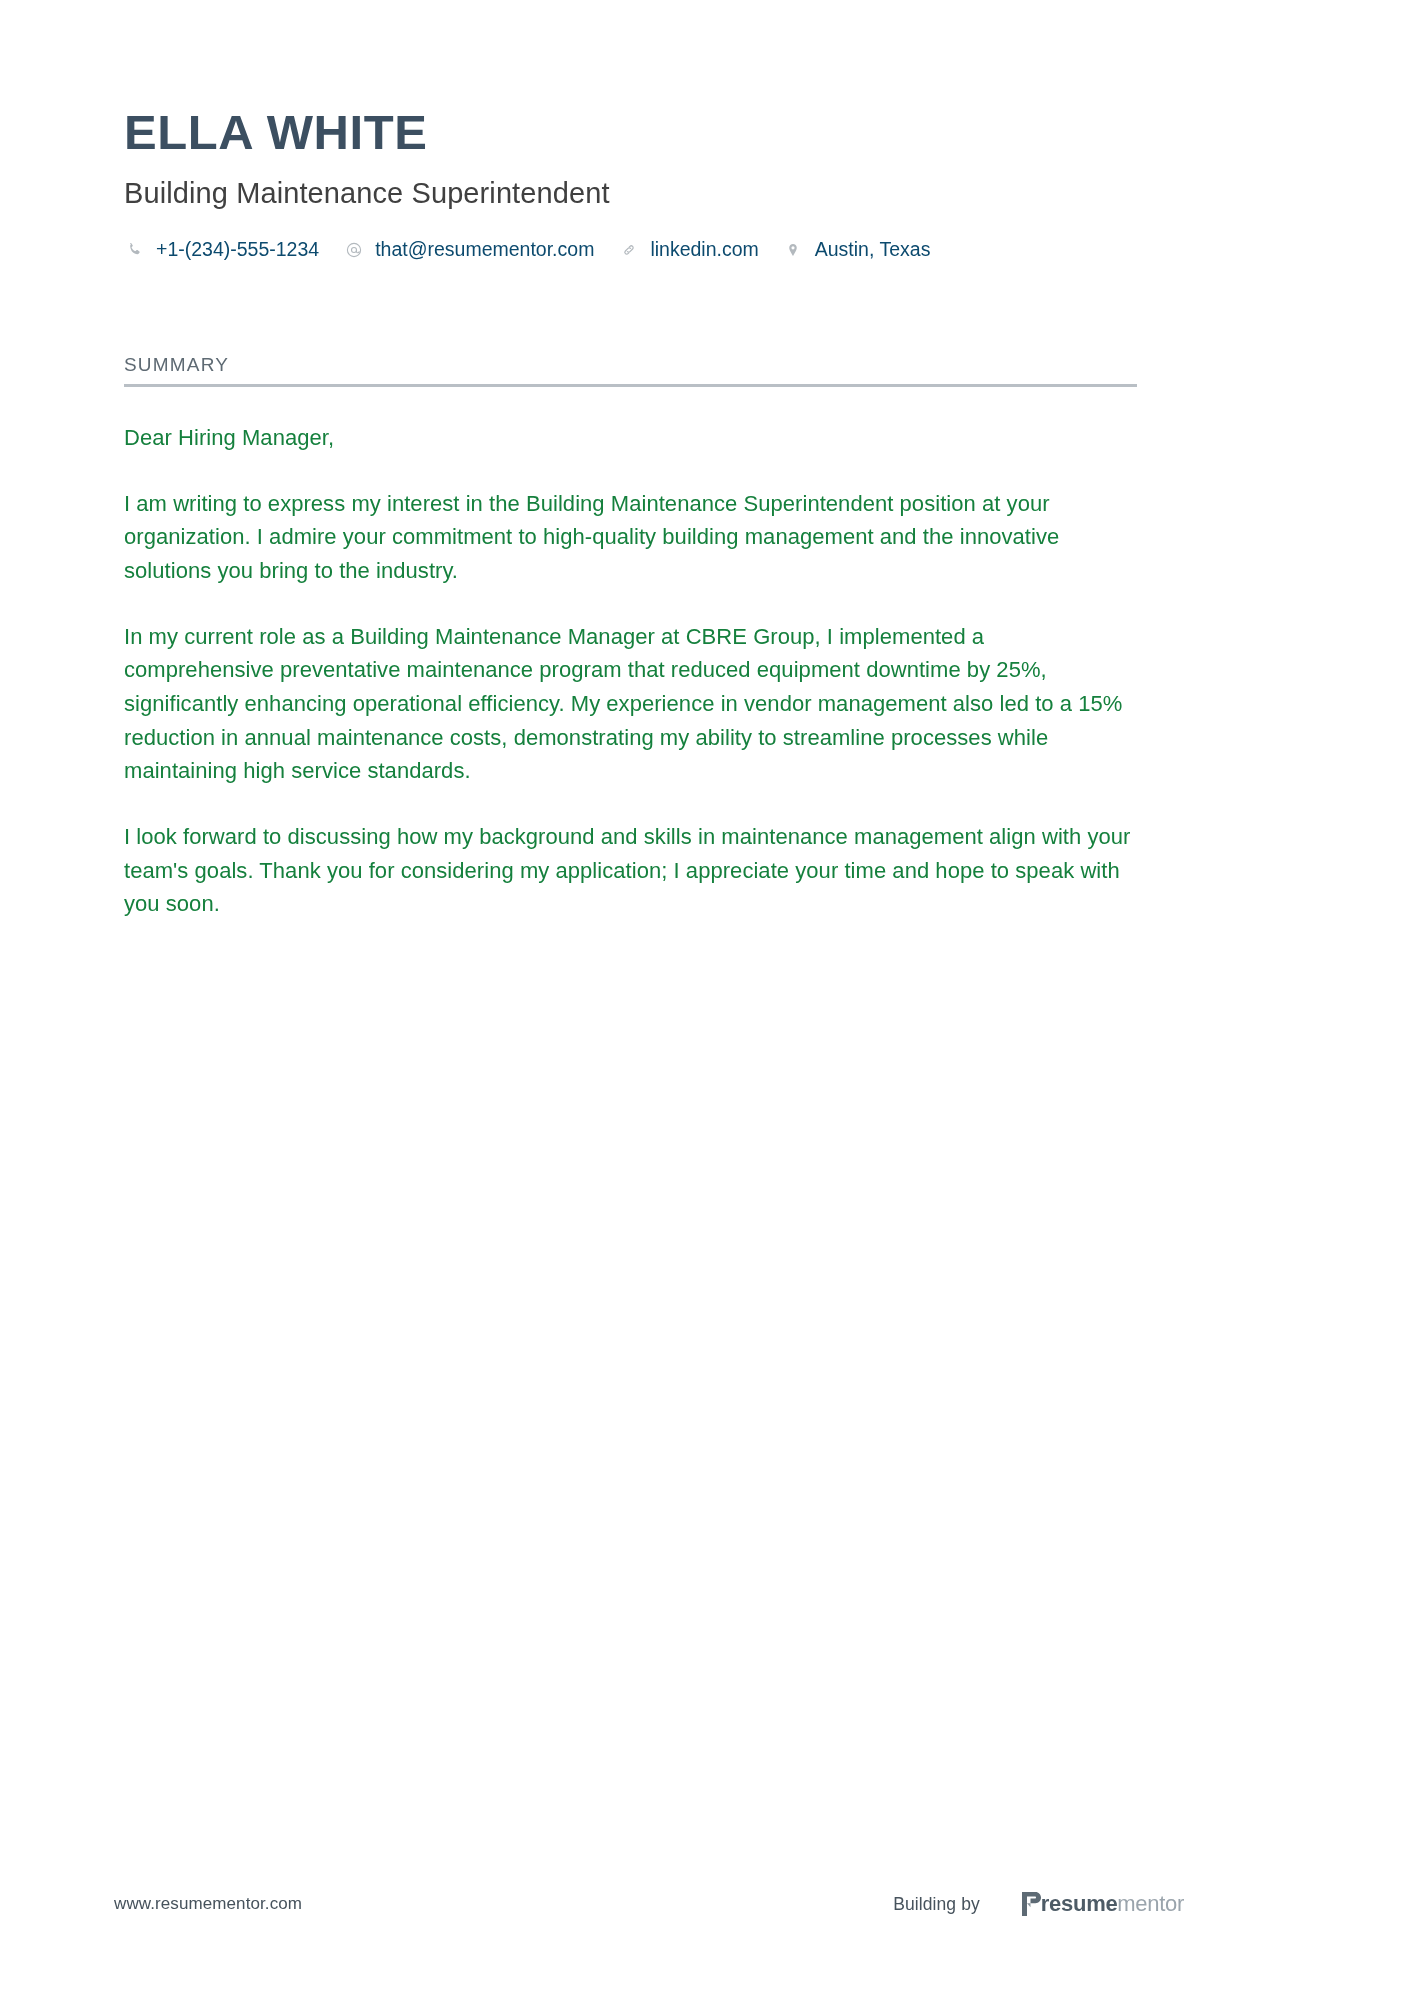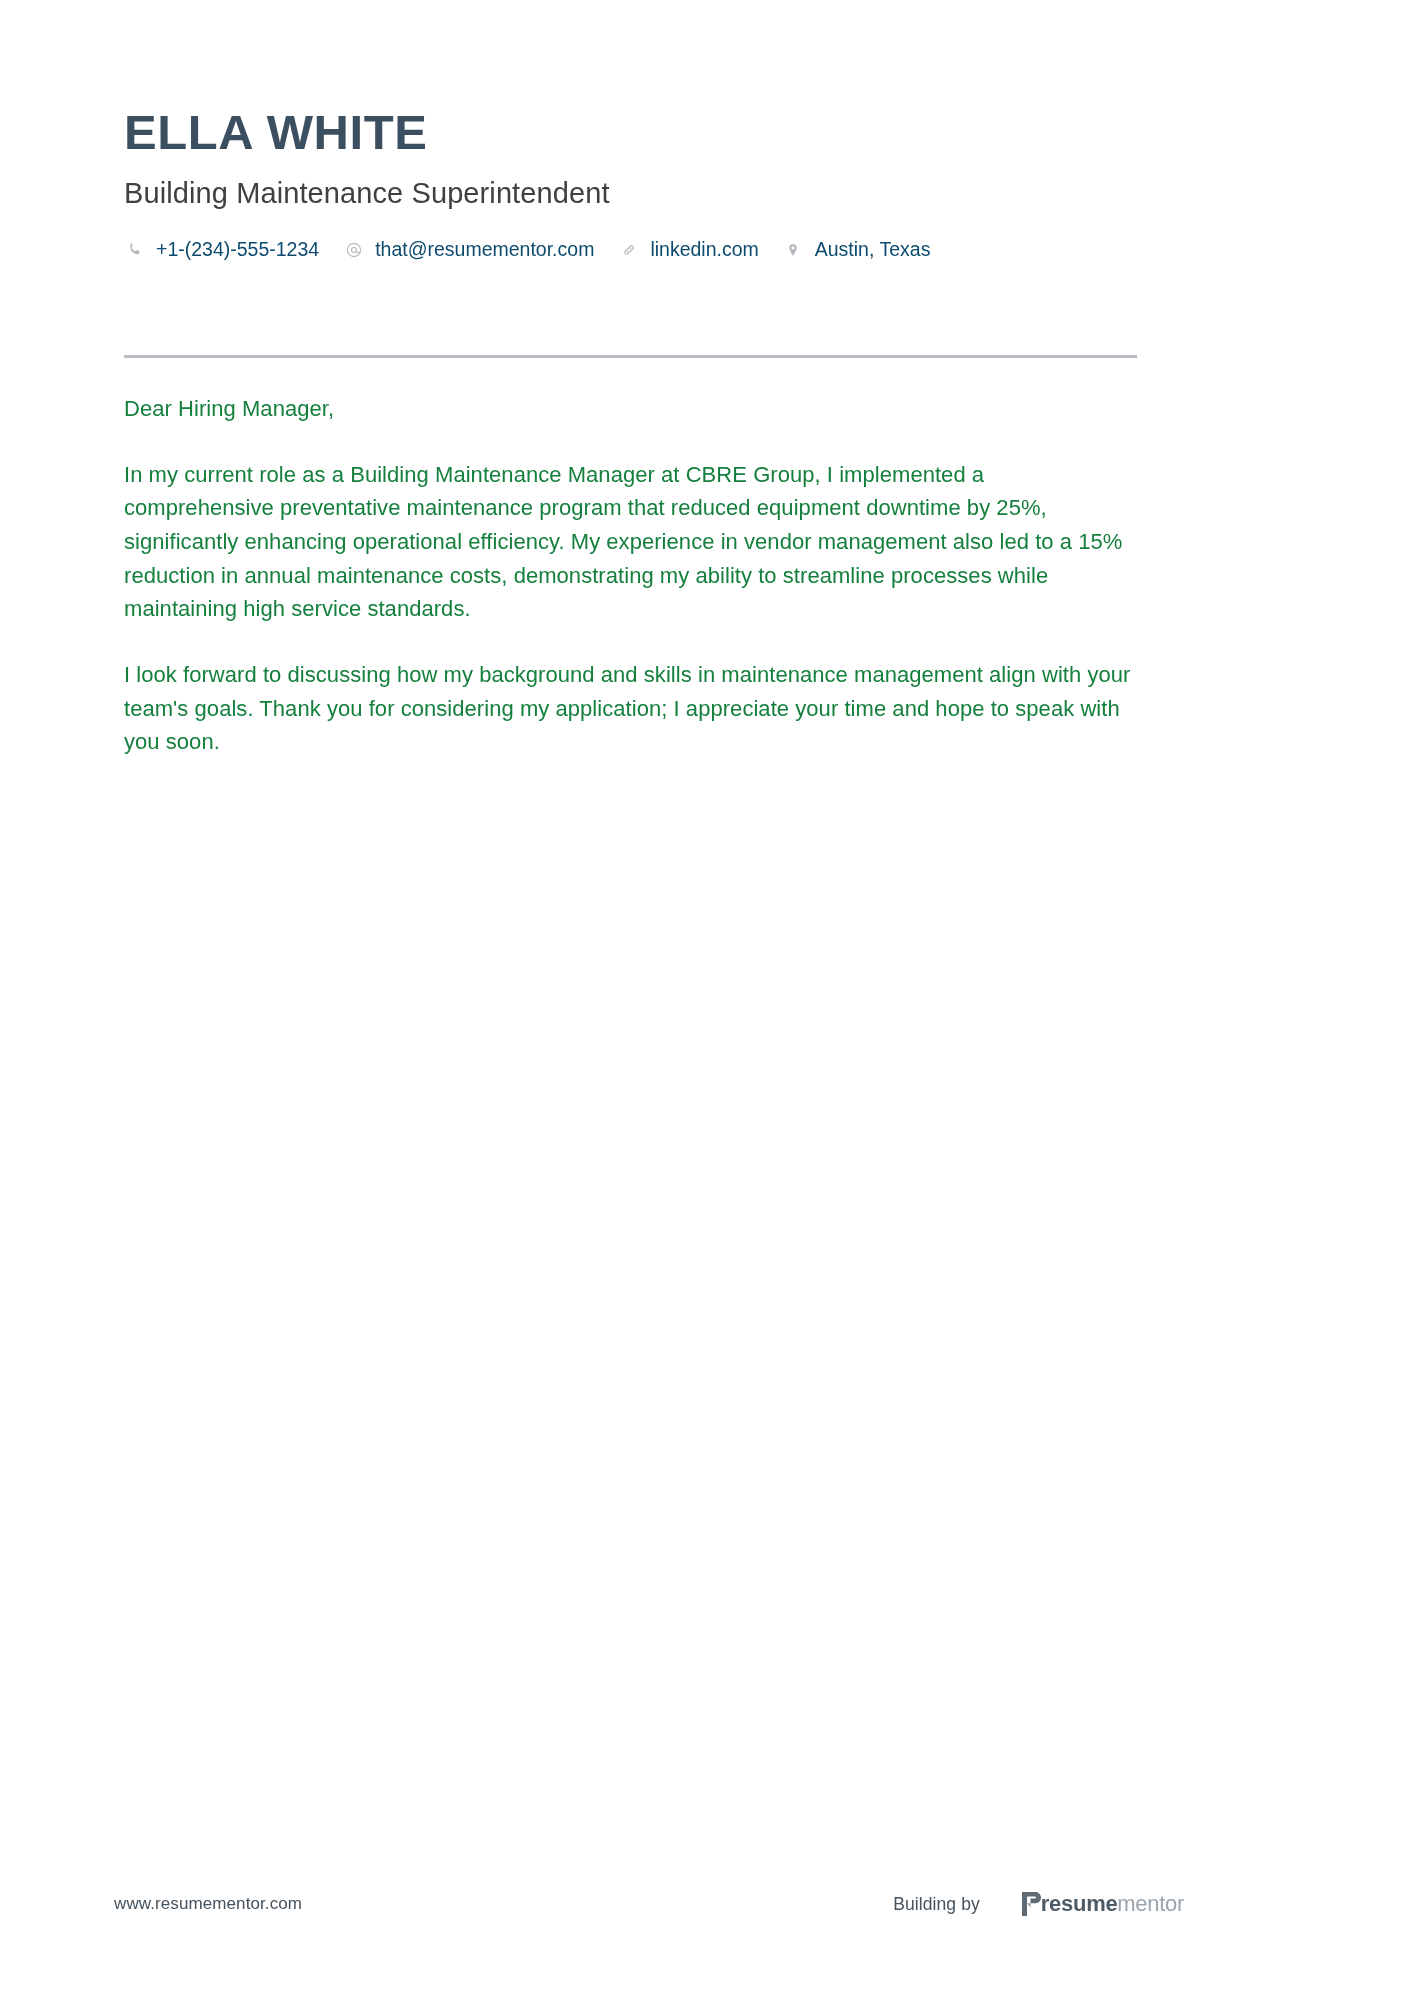--- a/index.html
+++ b/index.html
@@ -214,24 +214,26 @@
         <svg viewBox="0 0 16 16" width="14" height="14" fill="currentColor" aria-hidden="true">
           <path d="M8 1.2c-2.4 0-4.3 1.9-4.3 4.3 0 3.2 4.3 9.3 4.3 9.3s4.3-6.1 4.3-9.3c0-2.4-1.9-4.3-4.3-4.3zm0 6.1a1.8 1.8 0 1 1 0-3.6 1.8 1.8 0 0 1 0 3.6z"></path>
         </svg>
       </span>
       <span>Austin, Texas</span>
     </div>
 
   </div>
 
   <div class="section">
+    <div class="section-title">SUMMARY</div>
     <div class="section-rule"></div>
 
     <div class="letter">
       <p>Dear Hiring Manager,</p>
+      <p>I am writing to express my interest in the Building Maintenance Superintendent position at your organization. I admire your commitment to high-quality building management and the innovative solutions you bring to the industry.</p>
       <p>In my current role as a Building Maintenance Manager at CBRE Group, I implemented a comprehensive preventative maintenance program that reduced equipment downtime by 25%, significantly enhancing operational efficiency. My experience in vendor management also led to a 15% reduction in annual maintenance costs, demonstrating my ability to streamline processes while maintaining high service standards.</p>
       <p>I look forward to discussing how my background and skills in maintenance management align with your team's goals. Thank you for considering my application; I appreciate your time and hope to speak with you soon.</p>
     </div>
   </div>
 
   <div class="footer">
     <div class="footer-url">www.resumementor.com</div>
     <div class="footer-right">
       <div class="powered-by">Building by</div>
       <div class="brand">

